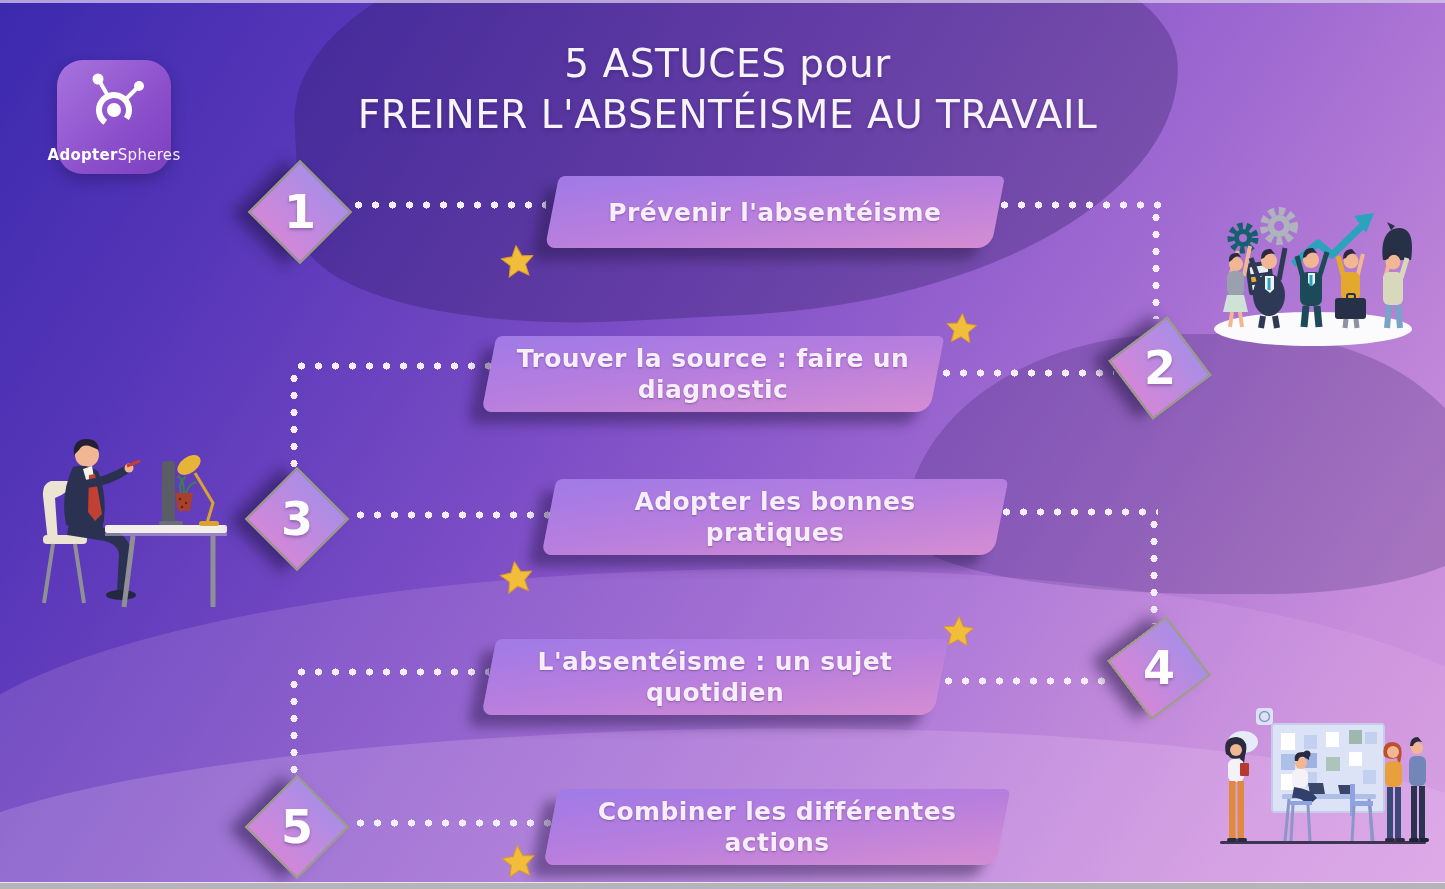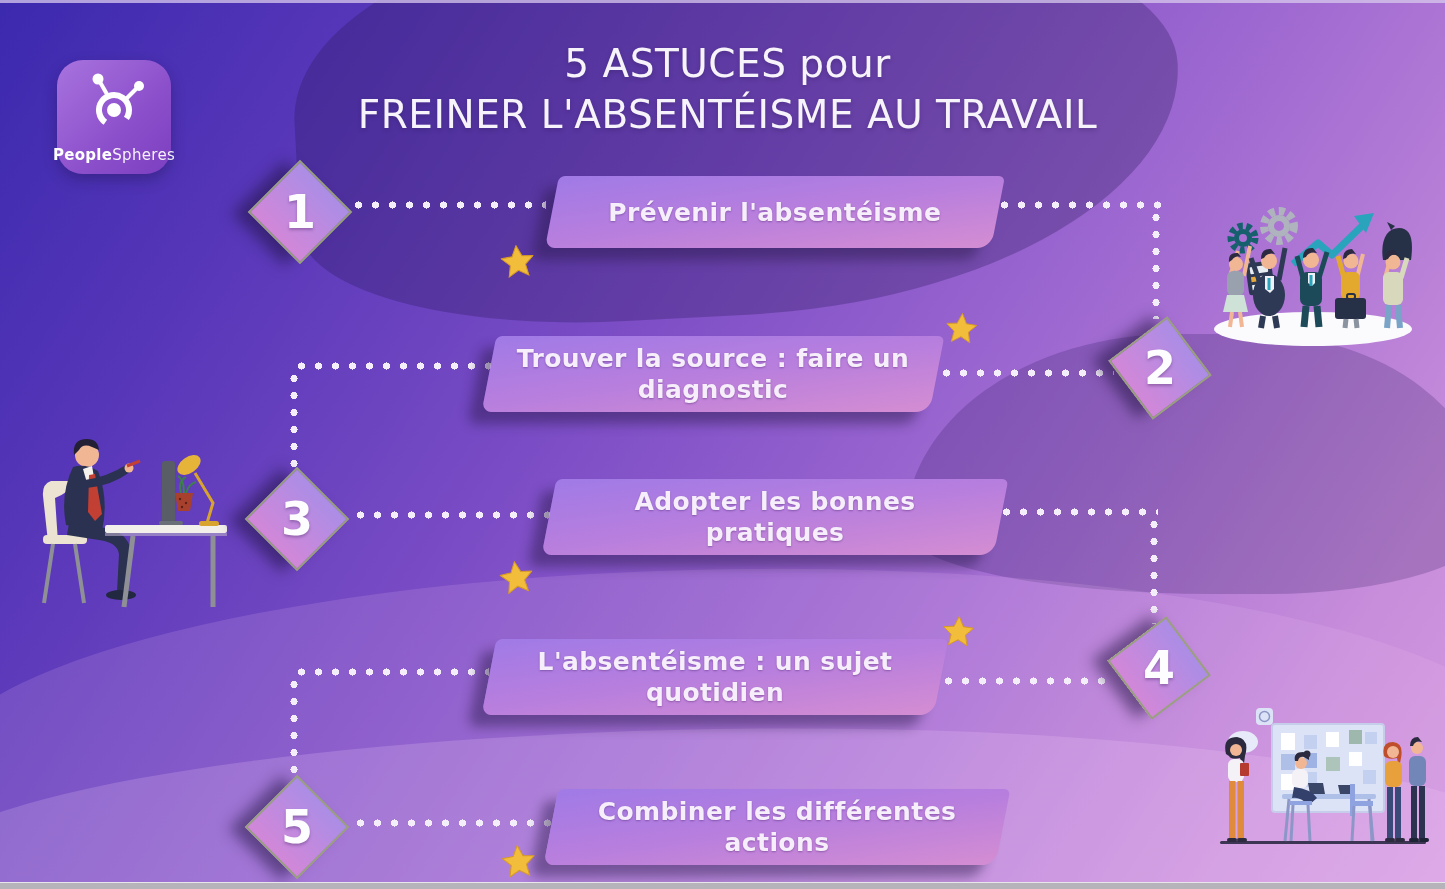--- a/index.html
+++ b/index.html
@@ -87,21 +87,21 @@
         <circle cx="36" cy="38" r="15" stroke-width="6" stroke-dasharray="70 25" transform="rotate(125 36 38)"></circle>
         <line x1="30" y1="24" x2="22" y2="10" stroke-width="4"></line>
         <line x1="47" y1="28" x2="58" y2="17" stroke-width="4"></line>
       </g>
       <g fill="#ffffff">
         <circle cx="36" cy="38" r="7"></circle>
         <circle cx="20" cy="7" r="5.5"></circle>
         <circle cx="61" cy="14" r="5"></circle>
       </g>
     </svg>
-    <div class="logo-text"><b>People</b><span>Spheres</span></div>
+    <div class="logo-text"><b>Adopter</b><span>Spheres</span></div>
   </div>
 
   <div class="title">
     <div class="l1">5 ASTUCES pour</div>
     <div class="l2">FREINER L'ABSENTÉISME AU TRAVAIL</div>
   </div>
 
   <div class="dh" style="left:350px;top:201px;width:196px;"></div>
   <div class="dh" style="left:996px;top:201px;width:165px;"></div>
   <div class="dv" style="left:1152px;top:209px;height:110px;"></div>

